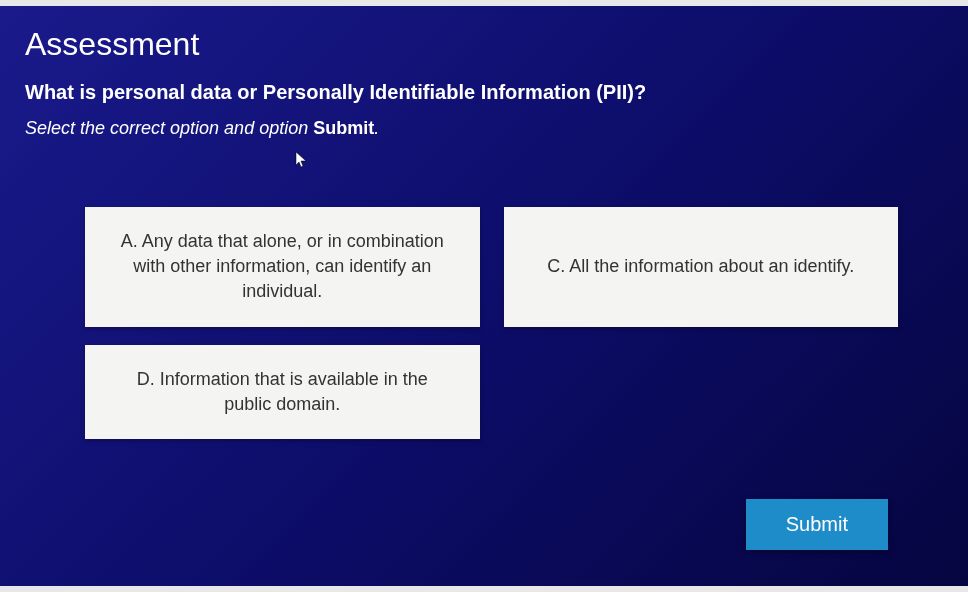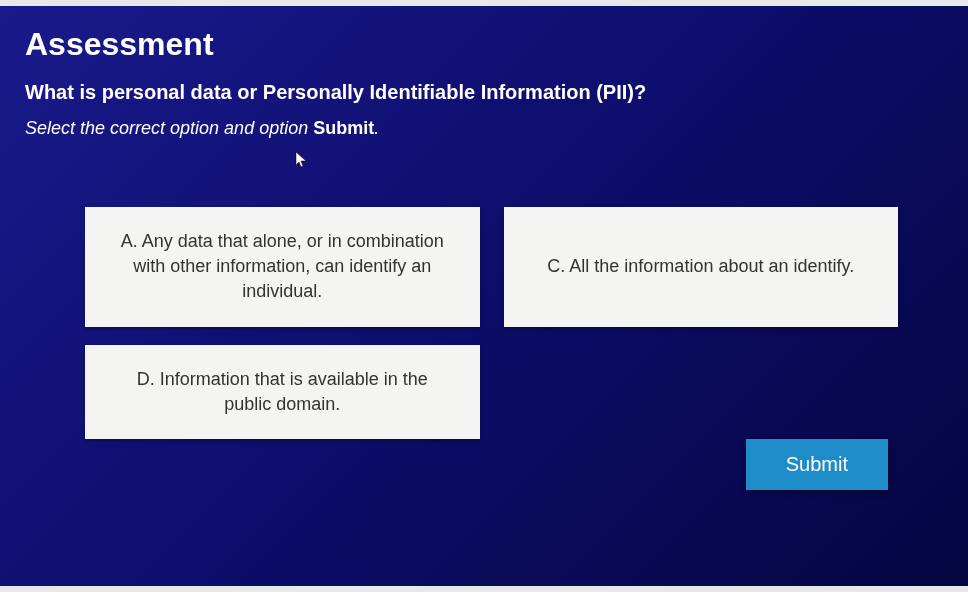--- a/index.html
+++ b/index.html
@@ -16,21 +16,21 @@
       overflow: hidden;
       position: relative;
       border-top: 6px solid #e8e8e8;
       border-bottom: 6px solid #e8e8e8;
     }
     .container {
       padding: 20px 30px 30px 25px;
     }
     .title {
       font-size: 32px;
-      font-weight: bold;
+      font-weight: normal;
       margin-bottom: 18px;
     }
     .question {
       font-size: 20px;
       font-weight: bold;
       margin-bottom: 14px;
     }
     .instruction {
       font-size: 18px;
       font-style: italic;
@@ -38,20 +38,21 @@
     }
     .instruction .submit-word {
       font-weight: bold;
       font-style: normal;
     }
     .options-grid {
       display: grid;
       grid-template-columns: 1fr 1fr;
       gap: 18px 24px;
       padding: 18px 40px 0 60px;
+      margin-bottom: 60px;
     }
     .option {
       background: #f4f4f2;
       color: #333333;
       padding: 22px 28px;
       font-size: 18px;
       text-align: center;
       display: flex;
       align-items: center;
       justify-content: center;

